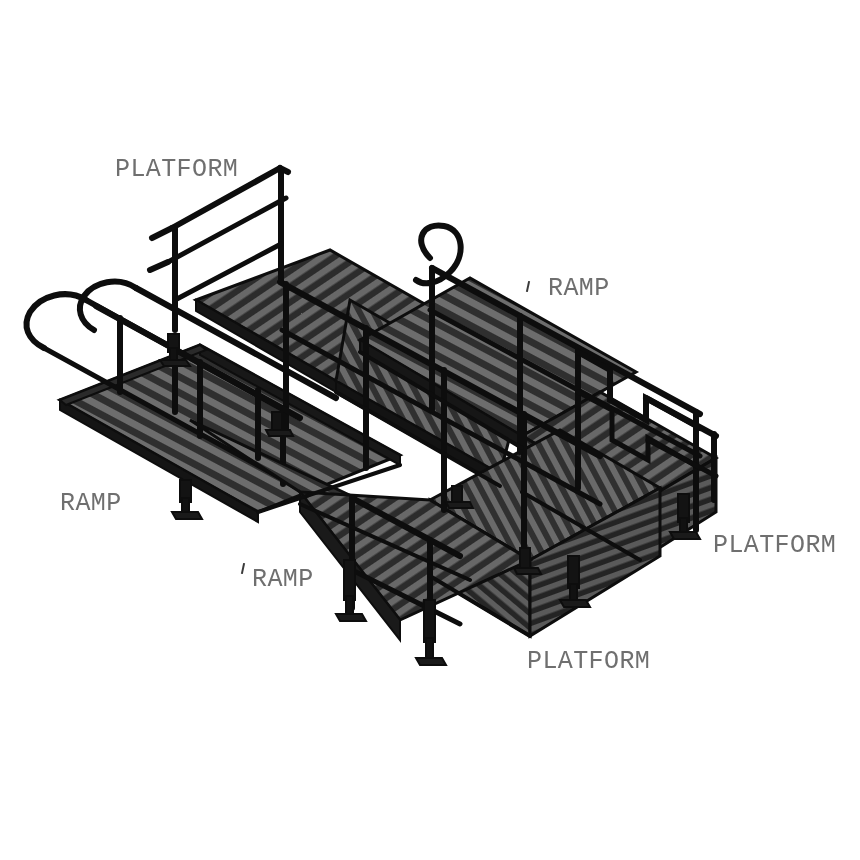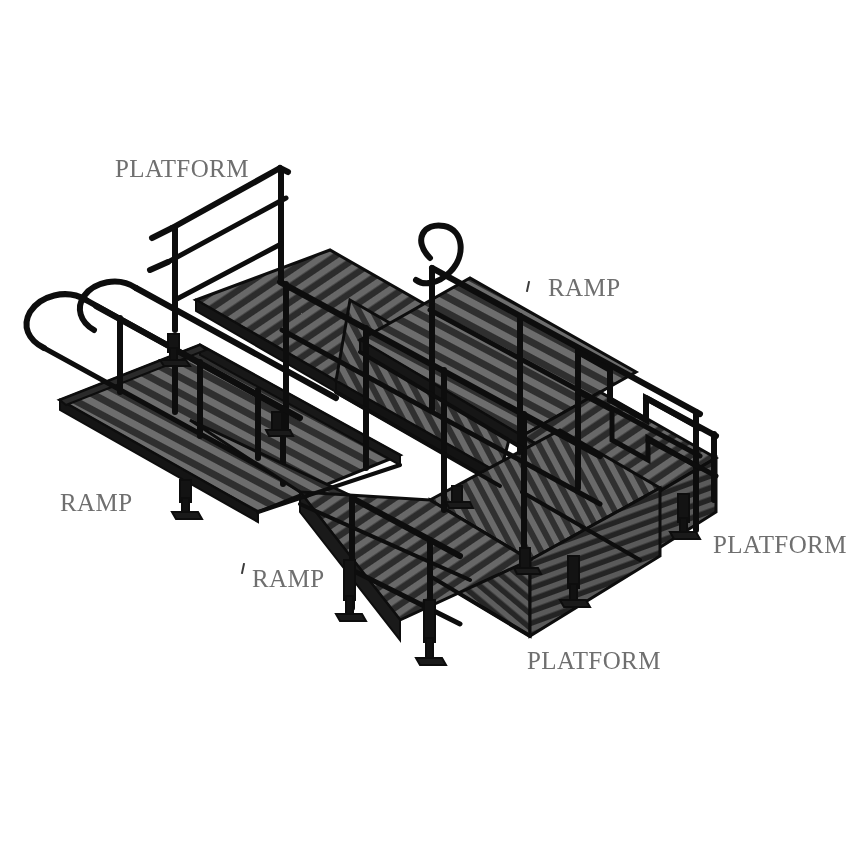--- a/index.html
+++ b/index.html
@@ -7,21 +7,21 @@
     position:relative;
     width:860px;height:860px;
     background:#ffffff;
     overflow:hidden;
     font-family:"Liberation Sans", sans-serif;
   }
   #scene{position:absolute;left:0;top:0;width:860px;height:860px;}
   .label{
     position:absolute;
     color:#6f6f6f;
-    font-family:Liberation Serif, serif;
+    font-family:Liberation Mono, monospace;
     font-size:25px;
     font-weight:400;
     letter-spacing:0.4px;
     white-space:nowrap;
     user-select:none;
   }
   .tick{
     position:absolute;
     width:2px;height:11px;
     background:#3a3a3a;

